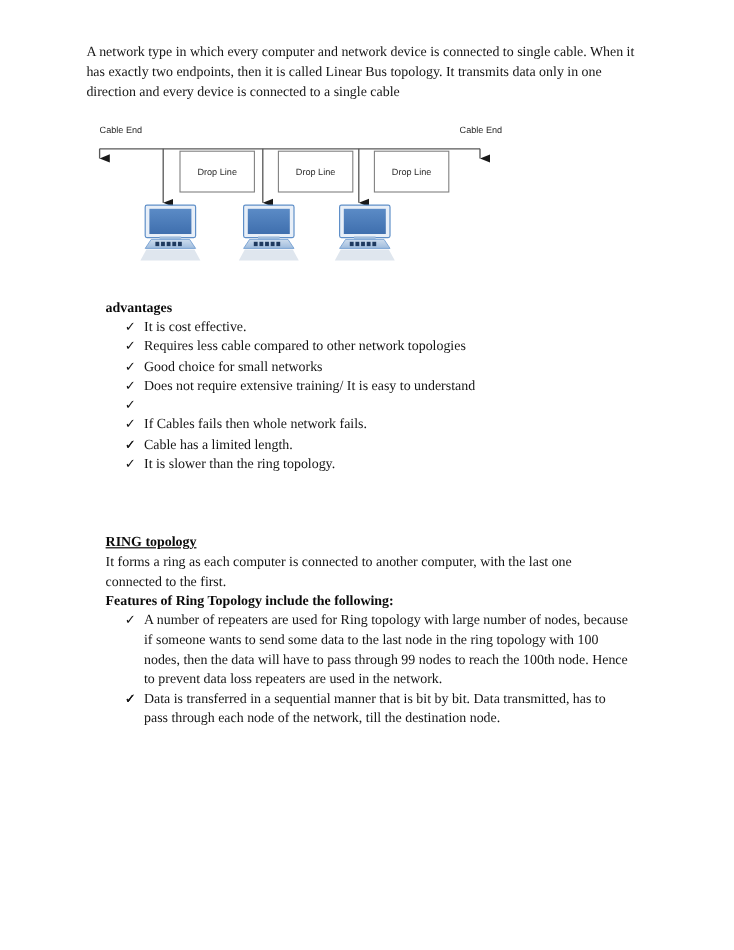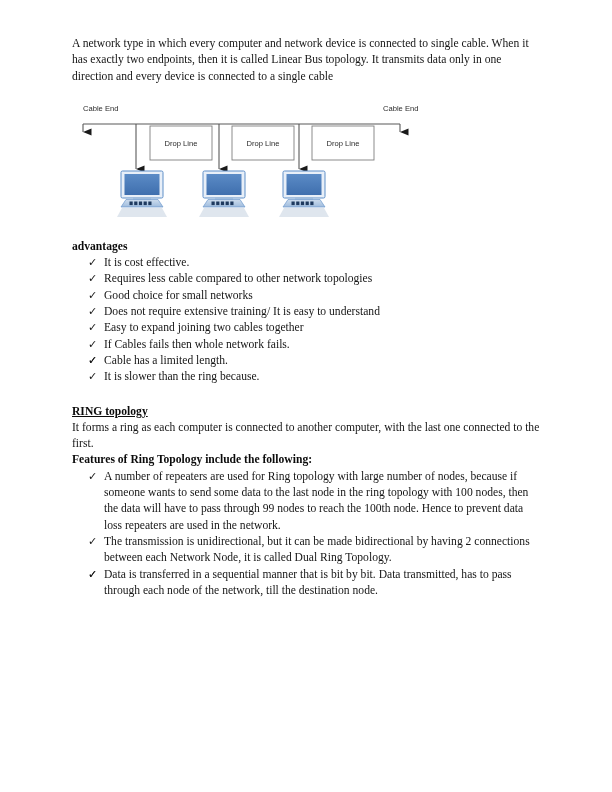--- a/index.html
+++ b/index.html
@@ -86,21 +86,21 @@
 
   
   .diagram {
     position: relative;
     width: 468px;
     height: 128px;
     margin: 20px 0 6px 0;
   }
   .diagram svg { display: block; }
 
-  .sect { margin: 0; padding: 0; }
+  .sect { margin: 16px; padding: 0; }
 </style>
 </head>
 <body>
 
 <div class="page">
   <div class="content">
 
     <p class="para intro">A network type in which every computer and network device is connected to single cable. When it has exactly two endpoints, then it is called Linear Bus topology. It transmits data only in one direction and every device is connected to a single cable</p>
 
     <div class="diagram">
@@ -204,61 +204,59 @@
         <li>
           <span class="tick">✓</span>
           <span>Good choice for small networks</span>
         </li>
         <li>
           <span class="tick">✓</span>
           <span>Does not require extensive training/ It is easy to understand</span>
         </li>
         <li>
           <span class="tick">✓</span>
-          <span>Easy to expand joining two cables together</span>
         </li>
       </ul>
     </div>
 
     <div class="sect">
       <ul class="checklist">
         <li>
           <span class="tick">✓</span>
           <span>If Cables fails then whole network fails.</span>
         </li>
         <li>
           <span class="tick">✓</span>
         </li>
         <li>
           <span class="tick">✓</span>
           <span>Cable has a limited length.</span>
         </li>
         <li>
           <span class="tick">✓</span>
-          <span>It is slower than the ring because.</span>
+          <span>It is slower than the ring topology.</span>
         </li>
       </ul>
     </div>
 
     <div class="gap-md"></div>
 
     <div class="sect">
       <p class="heading-wrap">
         <span class="heading underline">RING topology</span>
       </p>
       <p class="para">It forms a ring as each computer is connected to another computer, with the last one connected to the first.</p>
       <p class="heading heading-wrap">Features of Ring Topology include the following:</p>
       <ul class="checklist">
         <li>
           <span class="tick">✓</span>
           <span>A number of repeaters are used for Ring topology with large number of nodes, because if someone wants to send some data to the last node in the ring topology with 100 nodes, then the data will have to pass through 99 nodes to reach the 100th node. Hence to prevent data loss repeaters are used in the network.</span>
         </li>
         <li>
           <span class="tick">✓</span>
-          <span>The transmission is unidirectional, but it can be made bidirectional by having 2 connections between each Network Node, it is called Dual Ring Topology.</span>
         </li>
         <li>
           <span class="tick">✓</span>
         </li>
         <li>
           <span class="tick">✓</span>
           <span>Data is transferred in a sequential manner that is bit by bit. Data transmitted, has to pass through each node of the network, till the destination node.</span>
         </li>
       </ul>
     </div>

